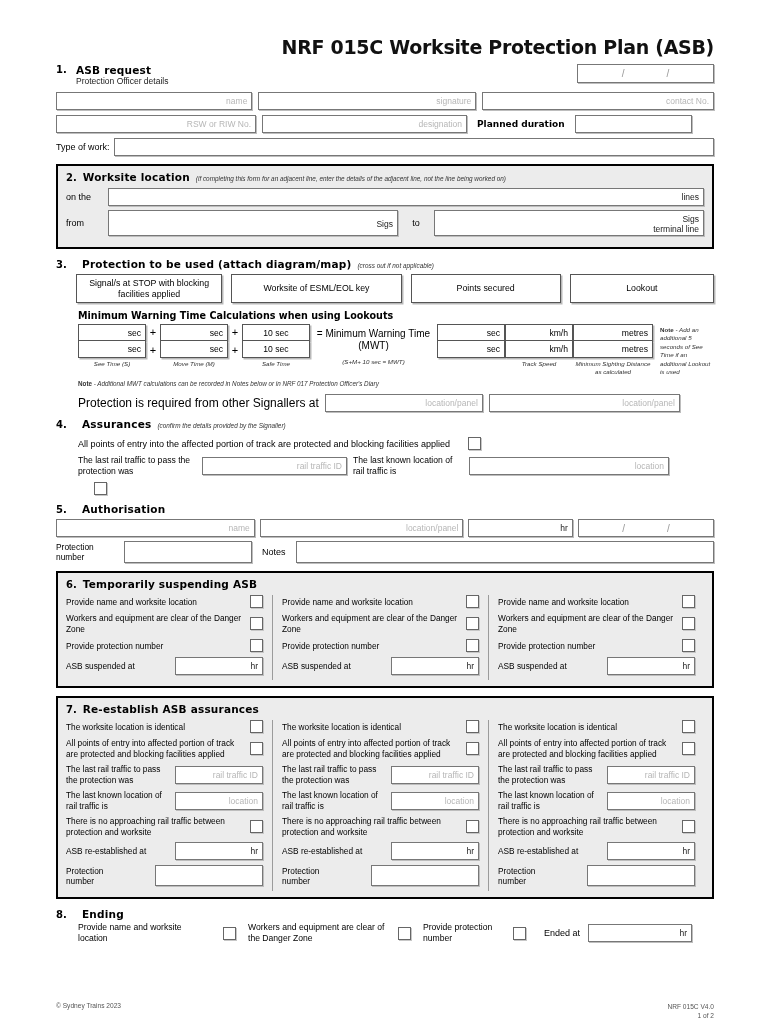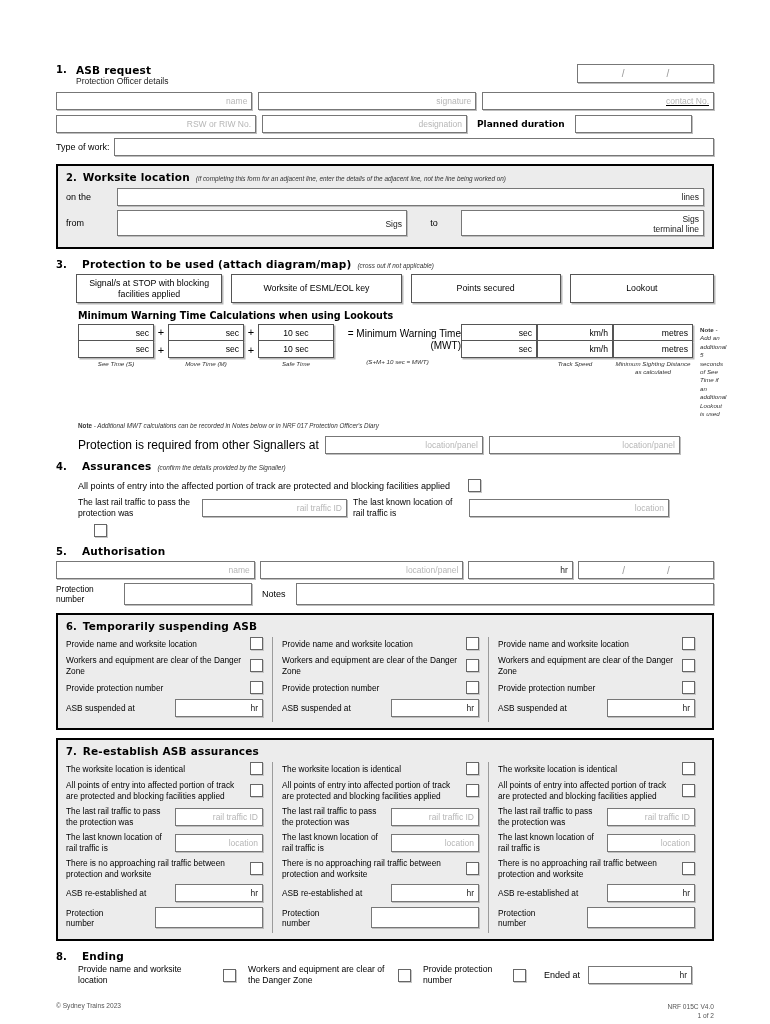--- a/index.html
+++ b/index.html
@@ -67,33 +67,33 @@
   .date-box {
     position:absolute; right:0; top:0; width:137px; height:19px;
     border:1px solid #777; background:#fff; box-shadow:1px 1px 0 #bdbdbd;
     display:flex; align-items:center; justify-content:center; gap:42px;
     color:#9a9a9a; font-size:10px;
   }
   .s1-grid { margin-top:6px; }
   .s1-line { display:flex; gap:6px; margin-bottom:5px; }
   .f-name { width:200px; }
   .f-sig  { width:222px; }
-  .f-contact { width:236px;text-decoration:underline; }
+  .f-contact { width:236px; }
   .f-rsw { width:200px; }
   .f-desig { width:205px; }
   .plandur-lbl { font-size:9px; font-weight:bold; font-family:"DejaVu Sans",sans-serif; display:flex; align-items:center; padding:0 4px; }
   .f-plandur { width:117px; }
   .towrow { display:flex; align-items:center; gap:4px; margin-top:2px; }
   .tow-lbl { font-size:9px; }
   .f-tow { flex:1; }
 
   
   #sec2 { border:2px solid #000; background:#ececec; margin-top:8px; padding:5px 8px 7px 8px; }
   #sec2 .hdr { display:flex; align-items:baseline; gap:6px; margin-bottom:5px; }
-  .s2-row { display:flex; align-items:center; gap:21px; margin-bottom:4px; }
+  .s2-row { display:flex; align-items:center; gap:12px; margin-bottom:4px; }
   .s2-lbl { width:30px; font-size:9px; }
   .onthe-f { flex:1; }
   .from-f { width:290px; }
   .to-lbl { width:12px; font-size:9px; text-align:center;}
   .to-f { flex:1; }
   .fld.twoline { height:26px; flex-direction:column; align-items:flex-end; justify-content:center; line-height:10px; padding-top:1px;}
 
   
   #sec3 { margin-top:9px; }
   .s3-head { display:flex; align-items:baseline; gap:6px; }
@@ -104,27 +104,27 @@
     text-align:center; font-size:8.8px; line-height:11px; padding:0 4px;
   }
   .opt.o1 { width:151px; }
   .opt.o2 { width:176px; }
   .opt.o3 { width:155px; }
   .opt.o4 { width:149px; }
 
   .mwt-title { font-weight:bold; font-size:9.6px; font-family:"DejaVu Sans",sans-serif; margin:7px 0 3px 22px; }
   .mwt-wrap { display:flex; margin-left:22px; align-items:flex-start; }
   .mwt-col { display:flex; flex-direction:column; }
-  .mwt-box { width:76px; height:17px; border:1px solid #555; background:#fff;
+  .mwt-box { width:68px; height:17px; border:1px solid #555; background:#fff;
              display:flex; align-items:center; justify-content:flex-end;
              padding:0 4px; font-size:8.6px; box-shadow:1.5px 1.5px 0 #b9b9b9; }
   .mwt-box.b2 { border-top:none; }
   .plus { width:14px; text-align:center; font-size:11px; line-height:17px; }
   .plus.second { line-height:18px; }
-  .mwt-eq { width:127px; text-align:right; font-size:10px; line-height:12px; padding-top:4px; }
+  .mwt-eq { width:127px; text-align:center; font-size:10px; line-height:12px; padding-top:4px; }
   .cap { font-style:italic; font-size:6.2px; color:#333; text-align:center; margin-top:2px; line-height:8px;}
   .mwt-note { font-size:6.2px; font-style:italic; color:#333; line-height:8.4px; width:92px; margin-left:7px; padding-top:2px;}
   .mwt-note b { font-style:normal; }
   .note-line { font-size:6.3px; font-style:italic; color:#333; margin:4px 0 0 22px; }
   .note-line b { font-style:normal; }
 
   .other-sig { display:flex; align-items:center; gap:6px; margin:7px 0 0 22px; }
   .other-sig .t { font-size:12px; }
   .os-f1 { width:158px; }
   .os-f2 { width:191px; }
@@ -185,20 +185,21 @@
   .footer { position:absolute; left:56px; right:56px; bottom:22px; display:flex; justify-content:space-between; }
   .foot-l { font-size:6.6px; color:#555; }
   .foot-r { font-size:6.6px; color:#555; text-align:right; line-height:9px;}
 </style>
 </head>
 <body>
 
 <div class="page">
 
   <div class="header">
+    <div class="doc-title">NRF 015C Worksite Protection Plan (ASB)</div>
   </div>
 
   <div class="body-area">
 
     <div id="sec1">
       <div class="s1-head">
         <div class="s1-num sec-num">1.</div>
         <div>
           <div class="sec-title">ASB request</div>
           <div class="sec-sub">Protection Officer details</div>

